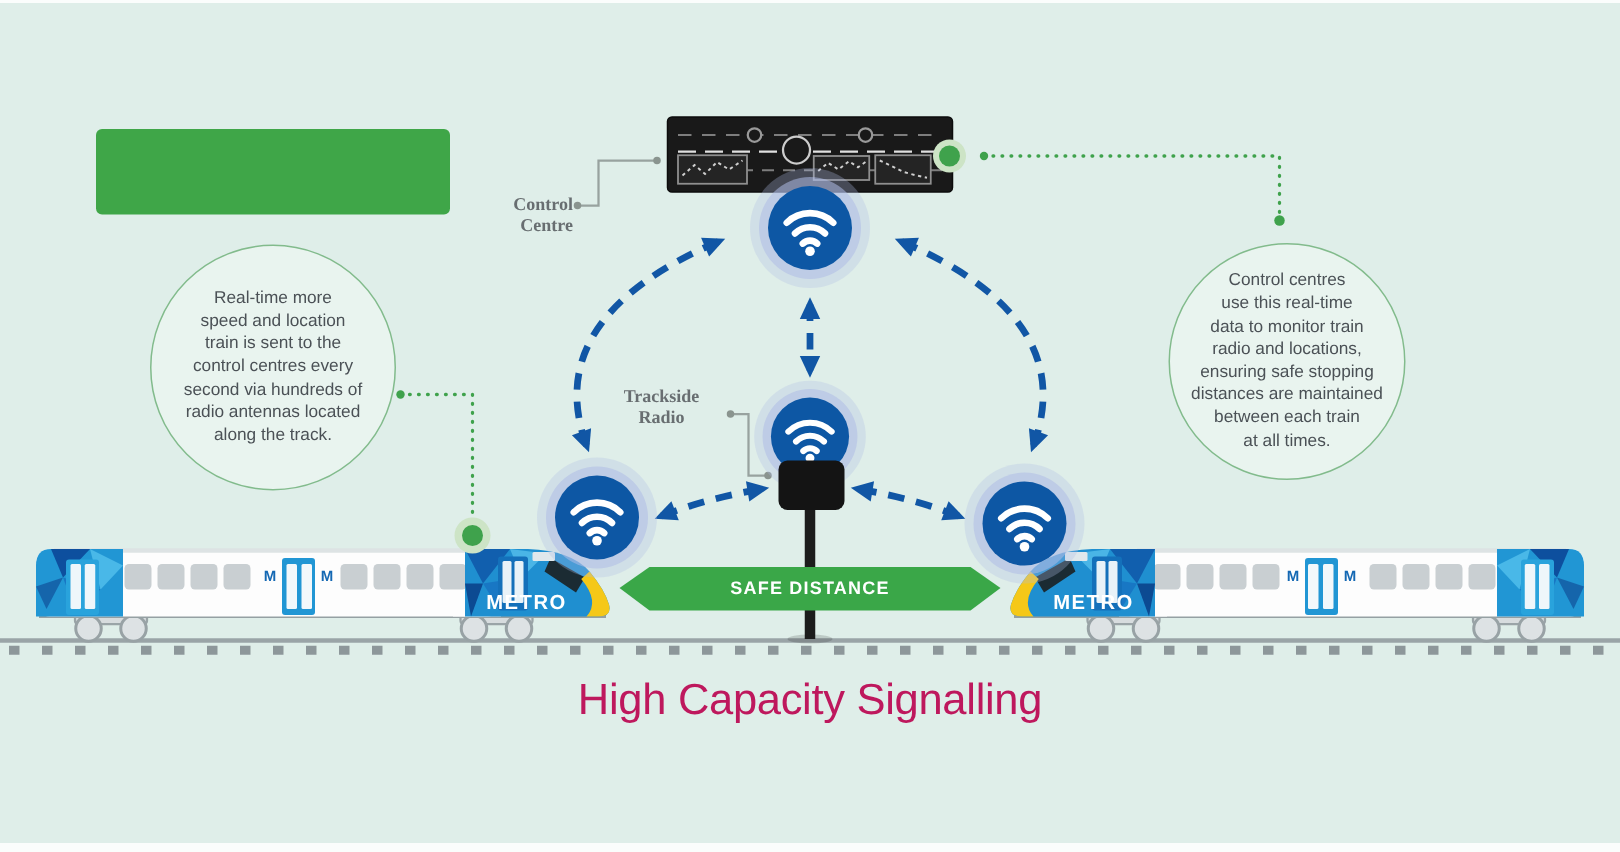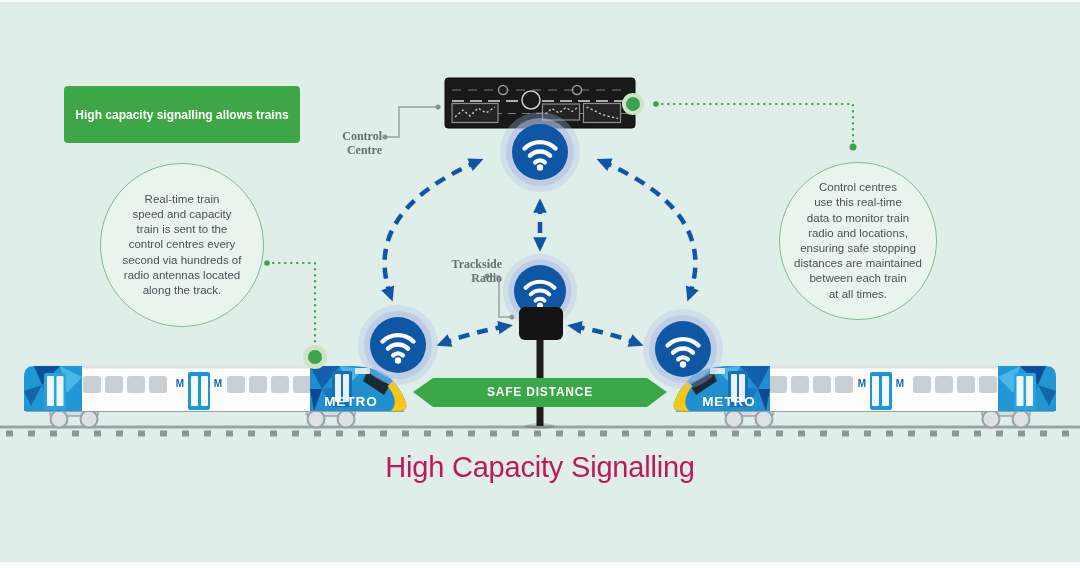--- a/index.html
+++ b/index.html
@@ -14,21 +14,21 @@
                 font-size:12px;line-height:16px;text-align:center;}
   .bubble{border-radius:50%;border:1.6px solid #82bb8c;background:#e9f4ef;
           display:flex;flex-direction:column;justify-content:center;align-items:center;}
   .bubble span{display:block;white-space:nowrap;color:#4b5156;font-size:11.5px;
                line-height:15.2px;text-align:center;}
   .bubble-left{left:100px;top:163px;width:162px;height:162px;}
   .bubble-right{left:779px;top:162px;width:156px;height:156px;}
   .lbl{color:#686e71;font-weight:bold;font-size:12px;line-height:14px;text-align:right;font-family:Liberation Serif, serif;}
   .lbl span{display:block;white-space:nowrap;}
   .lbl-cc{left:300px;top:129px;width:82px;}
-  .lbl-tr{left:416px;top:257px;width:86px;}
+  .lbl-tr{left:398px;top:257px;width:86px;text-align:center;}
   .banner-text{left:430px;top:384px;width:220px;text-align:center;color:#ffffff;
                font-weight:bold;font-size:12px;letter-spacing:.8px;line-height:17px;}
   .title{left:0;top:451px;width:1080px;text-align:center;color:#be185d;
          font-size:29px;line-height:33px;letter-spacing:-.2px;}
 </style>
 </head>
 <body>
 
 <div id="scene">
 
@@ -188,26 +188,25 @@
       <circle cx="315" cy="357" r="12" fill="#cde4c6"></circle>
       <circle cx="315" cy="357" r="7" fill="#3fa24c"></circle>
     </g>
     <g>
       <circle cx="633" cy="104" r="11" fill="#cde4c6"></circle>
       <circle cx="633" cy="104" r="7" fill="#3fa24c"></circle>
     </g>
   </svg>
 
   <div class="overlay callout">
-    <span>High capacity signalling allows trains</span>
   </div>
 
   <div class="overlay bubble bubble-left">
-    <span>Real-time train</span>
-    <span>speed and capacity</span>
+    <span>Real-time more</span>
+    <span>speed and location</span>
     <span>train is sent to the</span>
     <span>control centres every</span>
     <span>second via hundreds of</span>
     <span>radio antennas located</span>
     <span>along the track.</span>
   </div>
 
   <div class="overlay bubble bubble-right">
     <span>Control centres</span>
     <span>use this real-time</span>

